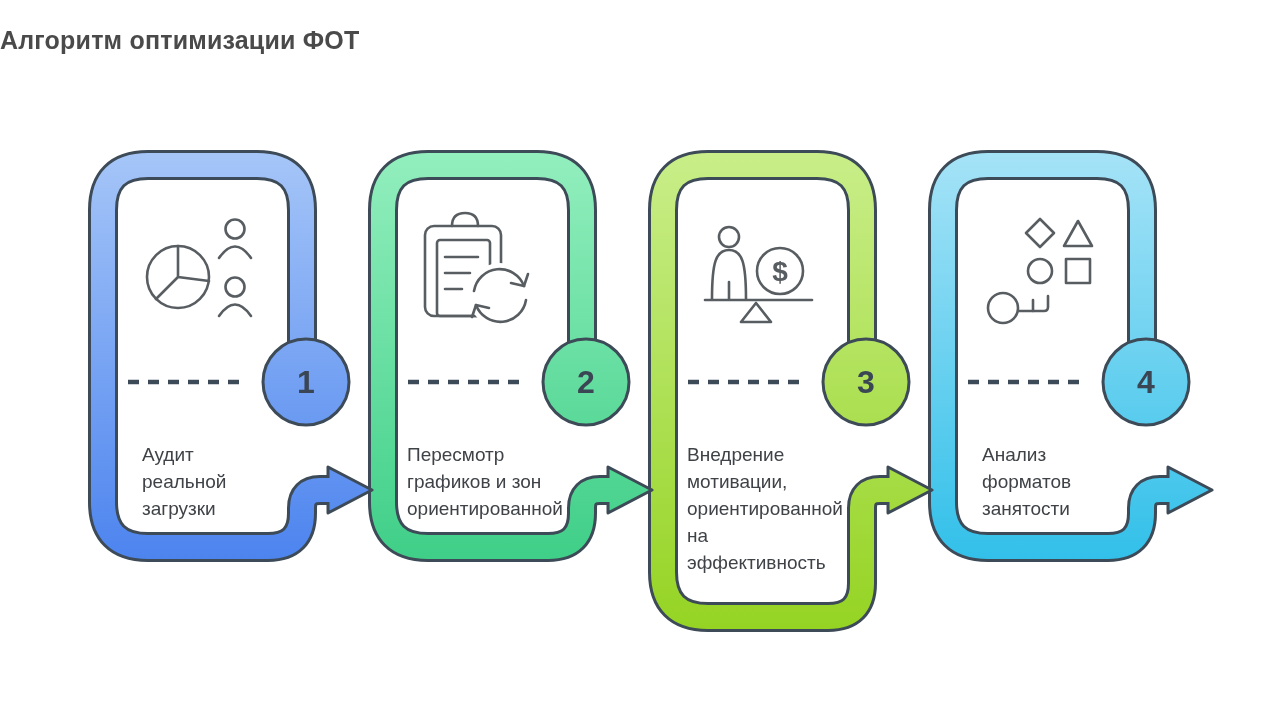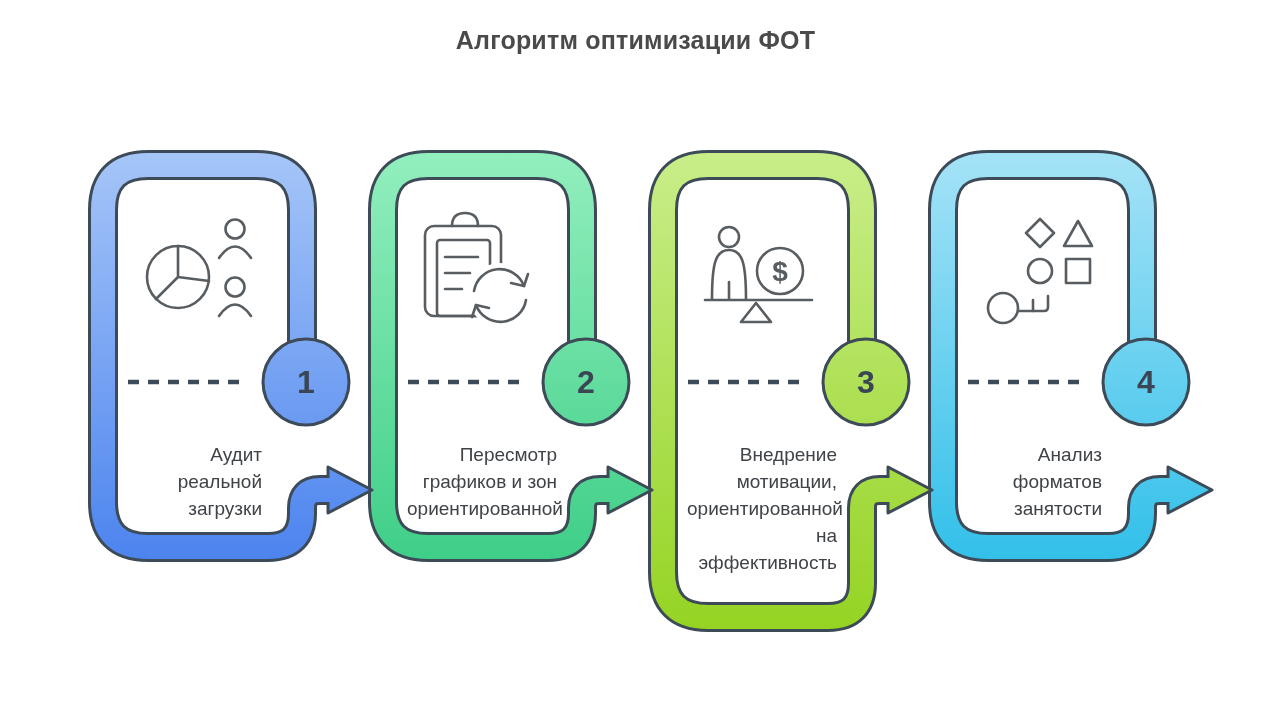--- a/index.html
+++ b/index.html
@@ -1,32 +1,32 @@
 <!DOCTYPE html>
 <html><head>
 <meta charset="utf-8">
 <style>
   html,body{margin:0;padding:0;background:#fff;}
   .canvas{
     position:relative;width:1271px;height:720px;background:#ffffff;
     font-family:"Liberation Sans",sans-serif;overflow:hidden;
   }
   .title{
-    position:absolute;top:26px;left:0;width:100%;text-align:center;
+    position:absolute;top:26px;left:0;width:100%;
     font-size:25px;font-weight:bold;color:#4a4a4a;letter-spacing:.2px;
   }
   .stage{position:absolute;left:0;top:0;}
   .num{
     position:absolute;top:352px;width:60px;height:60px;
     display:flex;align-items:center;justify-content:center;
     font-size:32px;font-weight:bold;color:#3a4654;
   }
   .num.n1{left:276px}.num.n2{left:556px}.num.n3{left:836px}.num.n4{left:1116px}
   .label{
-    position:absolute;top:441px;text-align:right;
+    position:absolute;top:441px;text-align:left;
     font-size:19px;line-height:27px;color:#3f4347;
   }
   .label.c1{left:142px;width:120px}
   .label.c2{left:407px;width:150px}
   .label.c3{left:687px;width:150px}
   .label.c4{left:982px;width:120px}
 </style>
 </head>
 <body>
 

